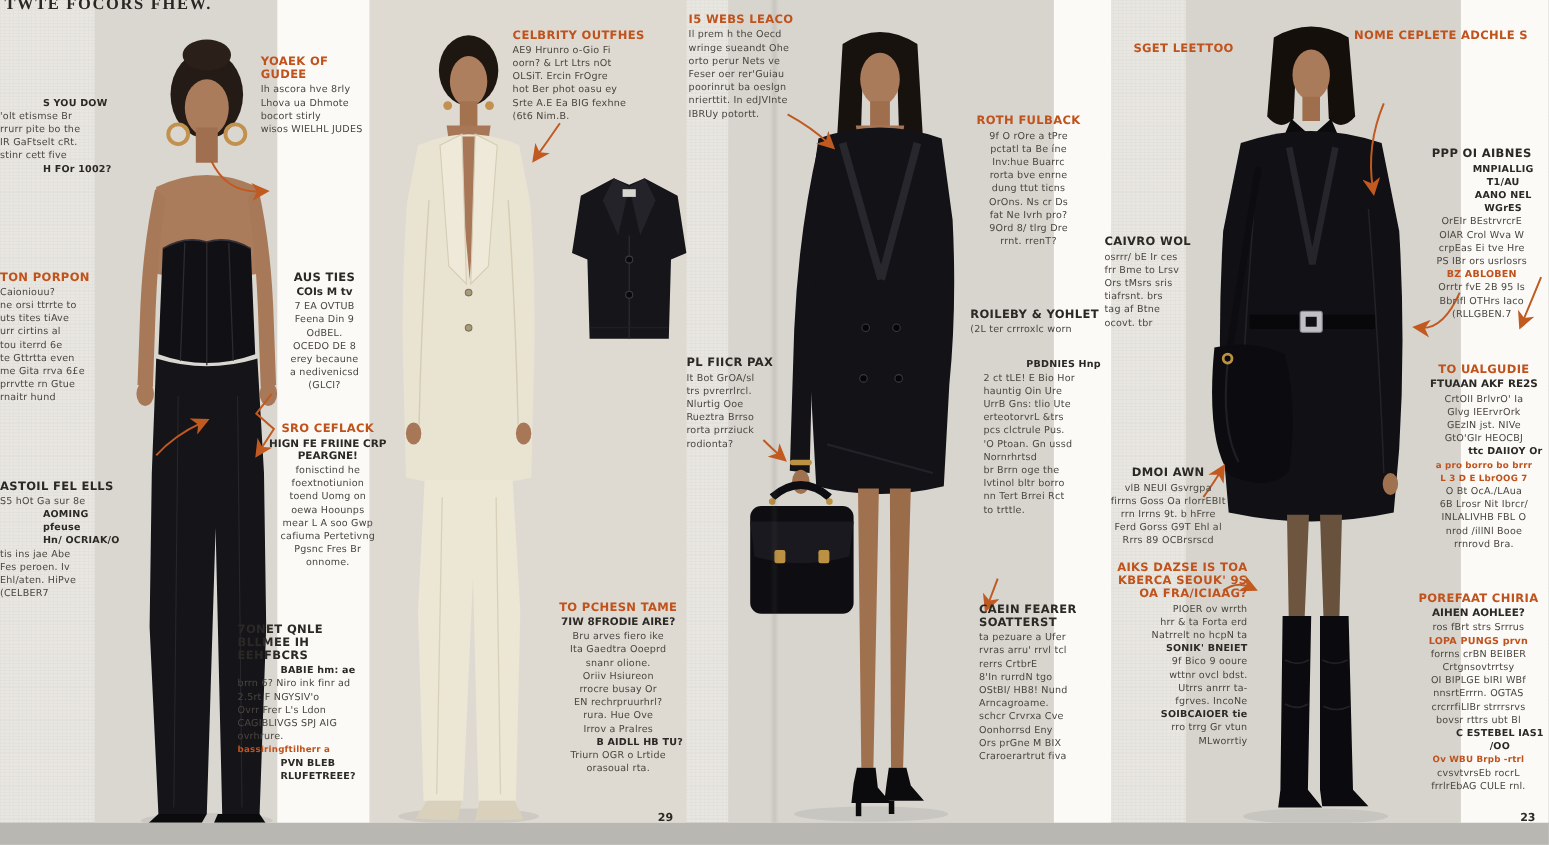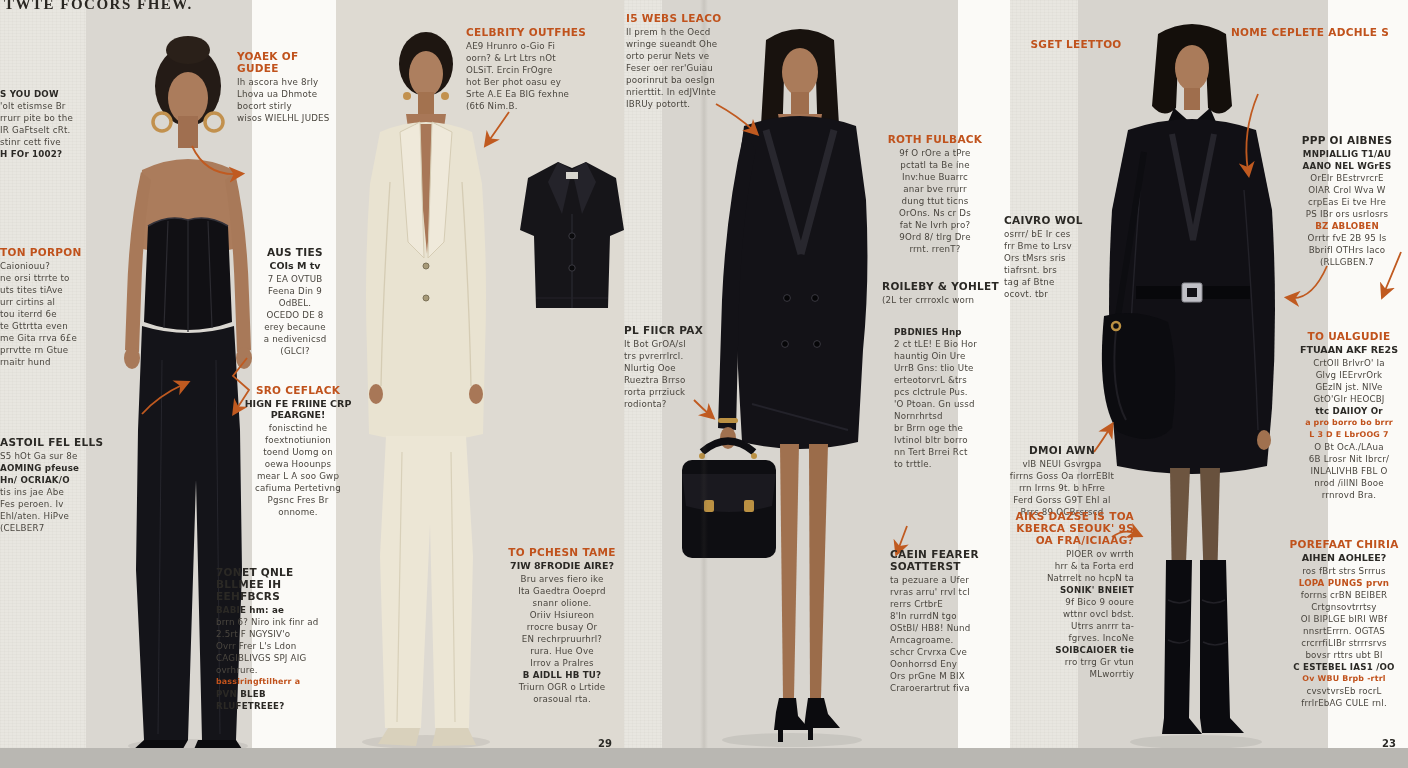--- a/index.html
+++ b/index.html
@@ -32,41 +32,41 @@
     font-family:"DejaVu Sans",sans-serif;}
   #pagenum-left{left:598px;}
   #pagenum-right{left:1382px;}
   
   .ann{position:absolute;z-index:6;color:#4a463f;}
   .ann-heading{font-weight:700;font-size:10.5px;line-height:12px;letter-spacing:.3px;margin-bottom:2px;}
   .ann-subheading{font-weight:700;font-size:9.5px;line-height:11px;color:#2b2925;margin-bottom:2px;}
   .ann-line{font-size:8.7px;line-height:12px;letter-spacing:.2px;}
   .accent{color:#c0521c;}
   .ink{color:#2b2925;}
-  .ann-line.bold{font-weight:700;color:#2b2925;}
+  .ann-line.bold{font-weight:700;color:#2b2925;padding-left:39px;}
   .ann-line.accent-bold{font-weight:700;color:#c0521c;}
   .ann-line.accent-small{font-weight:700;color:#c0521c;font-size:7.9px;}
   .ann-you-dow{left:0;top:88;width:114px;}
   .ann-yoaek{left:218px;top:50px;width:106px;margin-left:19px;}
   .ann-ton-porpon{left:0;top:246px;width:124px;}
   .ann-astoil{left:0;top:436px;width:114px;}
   .ann-aus-ties{left:244px;top:246px;width:102px;text-align:center;}
   .ann-sro-ceflack{left:238px;top:384px;width:120px;text-align:center;}
   .ann-onet{left:216px;top:566px;width:120px;}
   .ann-celbrity{left:466px;top:26px;width:130px;}
   .ann-pchesn{left:498px;top:546px;width:128px;text-align:center;}
   .ann-webs-leaco{left:626px;top:12px;width:128px;text-align:left;}
-  .ann-roth-fulback{left:878px;top:104px;width:114px;text-align:center;margin-top:29px;}
+  .ann-roth-fulback{left:878px;top:104px;width:114px;text-align:center;}
   .ann-roileby{left:882px;top:280px;width:136px;}
   .ann-pbdnies{left:894px;top:326px;width:112px;}
   .ann-pl-fiicr{left:624px;top:324px;width:114px;}
   .ann-caun-fearer{left:890px;top:548px;width:126px;}
   .ann-sget-leettoo{left:1016px;top:38px;width:120px;text-align:center;}
   .ann-caivro-wol{left:1004px;top:214px;width:100px;}
-  .ann-dmoi-awn{left:1000px;top:424px;width:124px;text-align:center;margin-top:20px;}
+  .ann-dmoi-awn{left:1000px;top:424px;width:124px;text-align:center;}
   .ann-aiks-dazse{left:1002px;top:510px;width:132px;text-align:right;}
   .ann-nome-ceplete{left:1230px;top:26px;width:160px;text-align:center;}
   .ann-ppp-aqnes{left:1288px;top:134px;width:118px;text-align:center;}
   .ann-to-ualgudie{left:1292px;top:330px;width:114px;text-align:center;}
   .ann-porefaat{left:1282px;top:538px;width:124px;text-align:center;}
   .ann-you-dow{left:0px;top:88px;}
   .ann-ton-porpon{left:0px;top:246px;}
   .ann-astoil{left:0px;top:436px;}
 </style>
 </head>
@@ -360,21 +360,21 @@
           <div class="ann-line">IBRUy potortt.</div>
         </div>
   </div>
       <div class="ann ann-roth-fulback">
     <div class="ann-heading accent">ROTH FULBACK</div>
 
     <div class="ann-body">
           <div class="ann-line">9f O rOre a tPre</div>
           <div class="ann-line">pctatl ta Be íne</div>
           <div class="ann-line">Inv:hue Buarrc</div>
-          <div class="ann-line">anar bve rrurr</div>
+          <div class="ann-line">rorta bve enrne</div>
           <div class="ann-line">dung ttut ticns</div>
           <div class="ann-line">OrOns. Ns cr Ds</div>
           <div class="ann-line">fat Ne Ivrh pro?</div>
           <div class="ann-line">9Ord 8/ tlrg Dre</div>
           <div class="ann-line">rrnt. rrenT?</div>
         </div>
   </div>
       <div class="ann ann-roileby">
     <div class="ann-heading ink">ROILEBY &amp; YOHLET</div>
 

